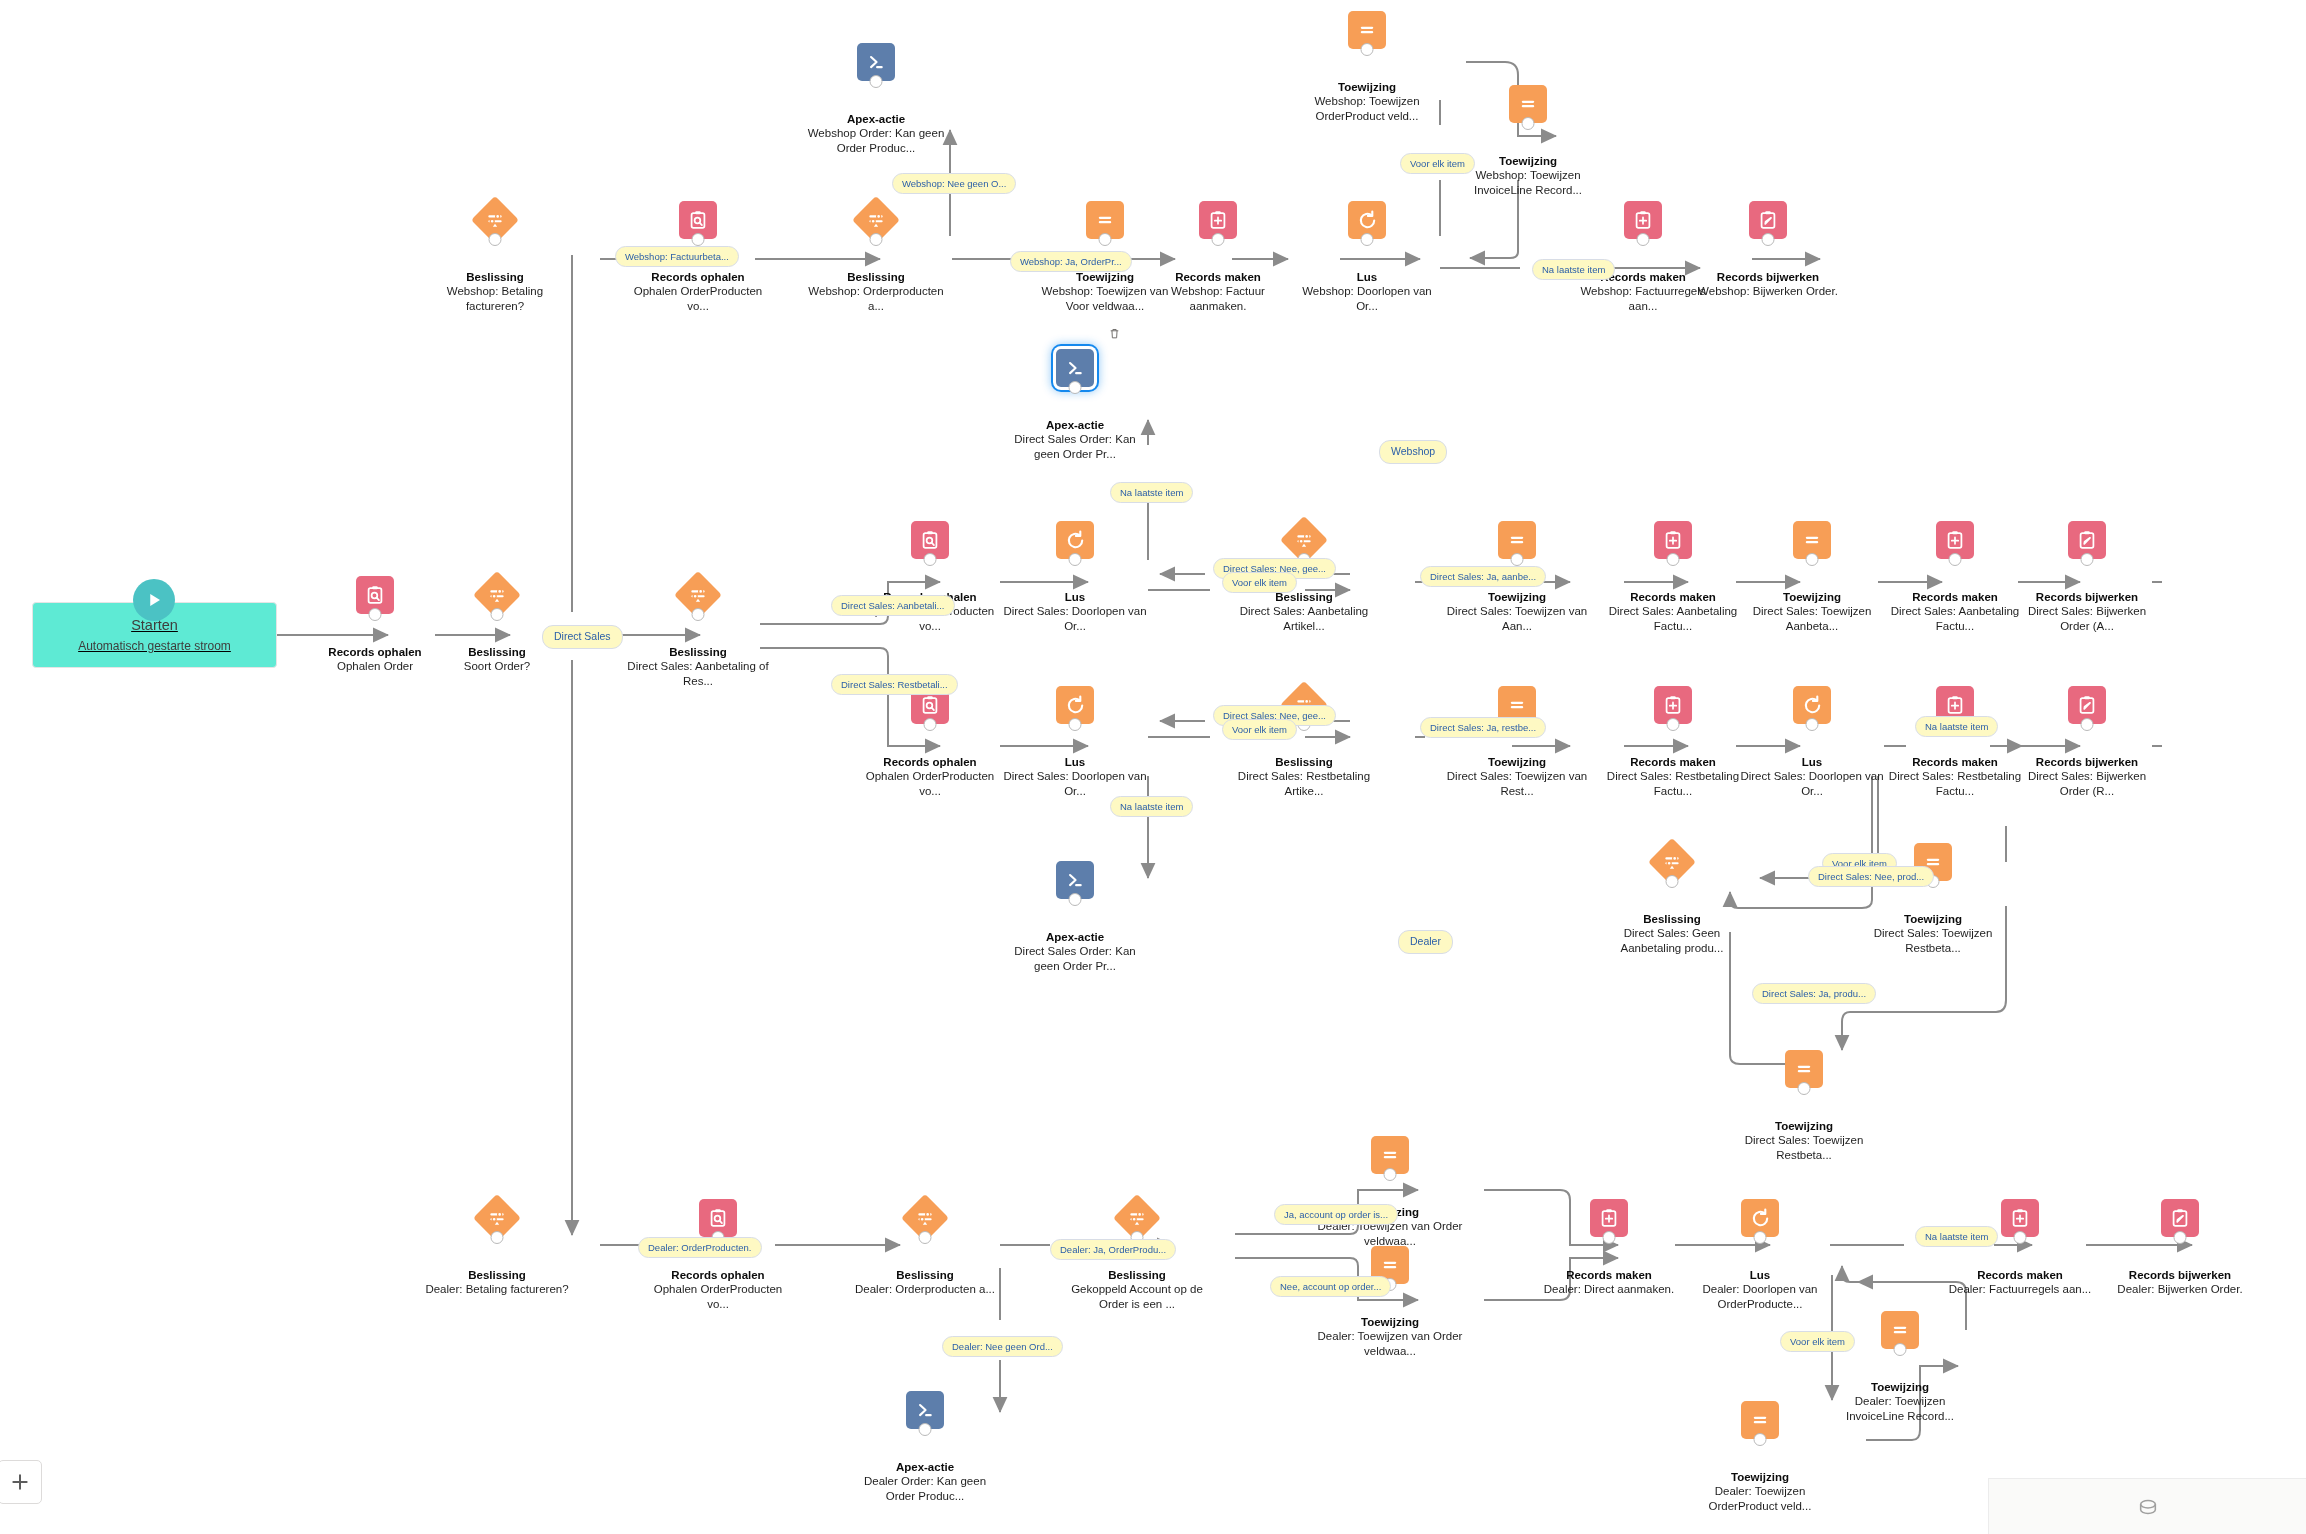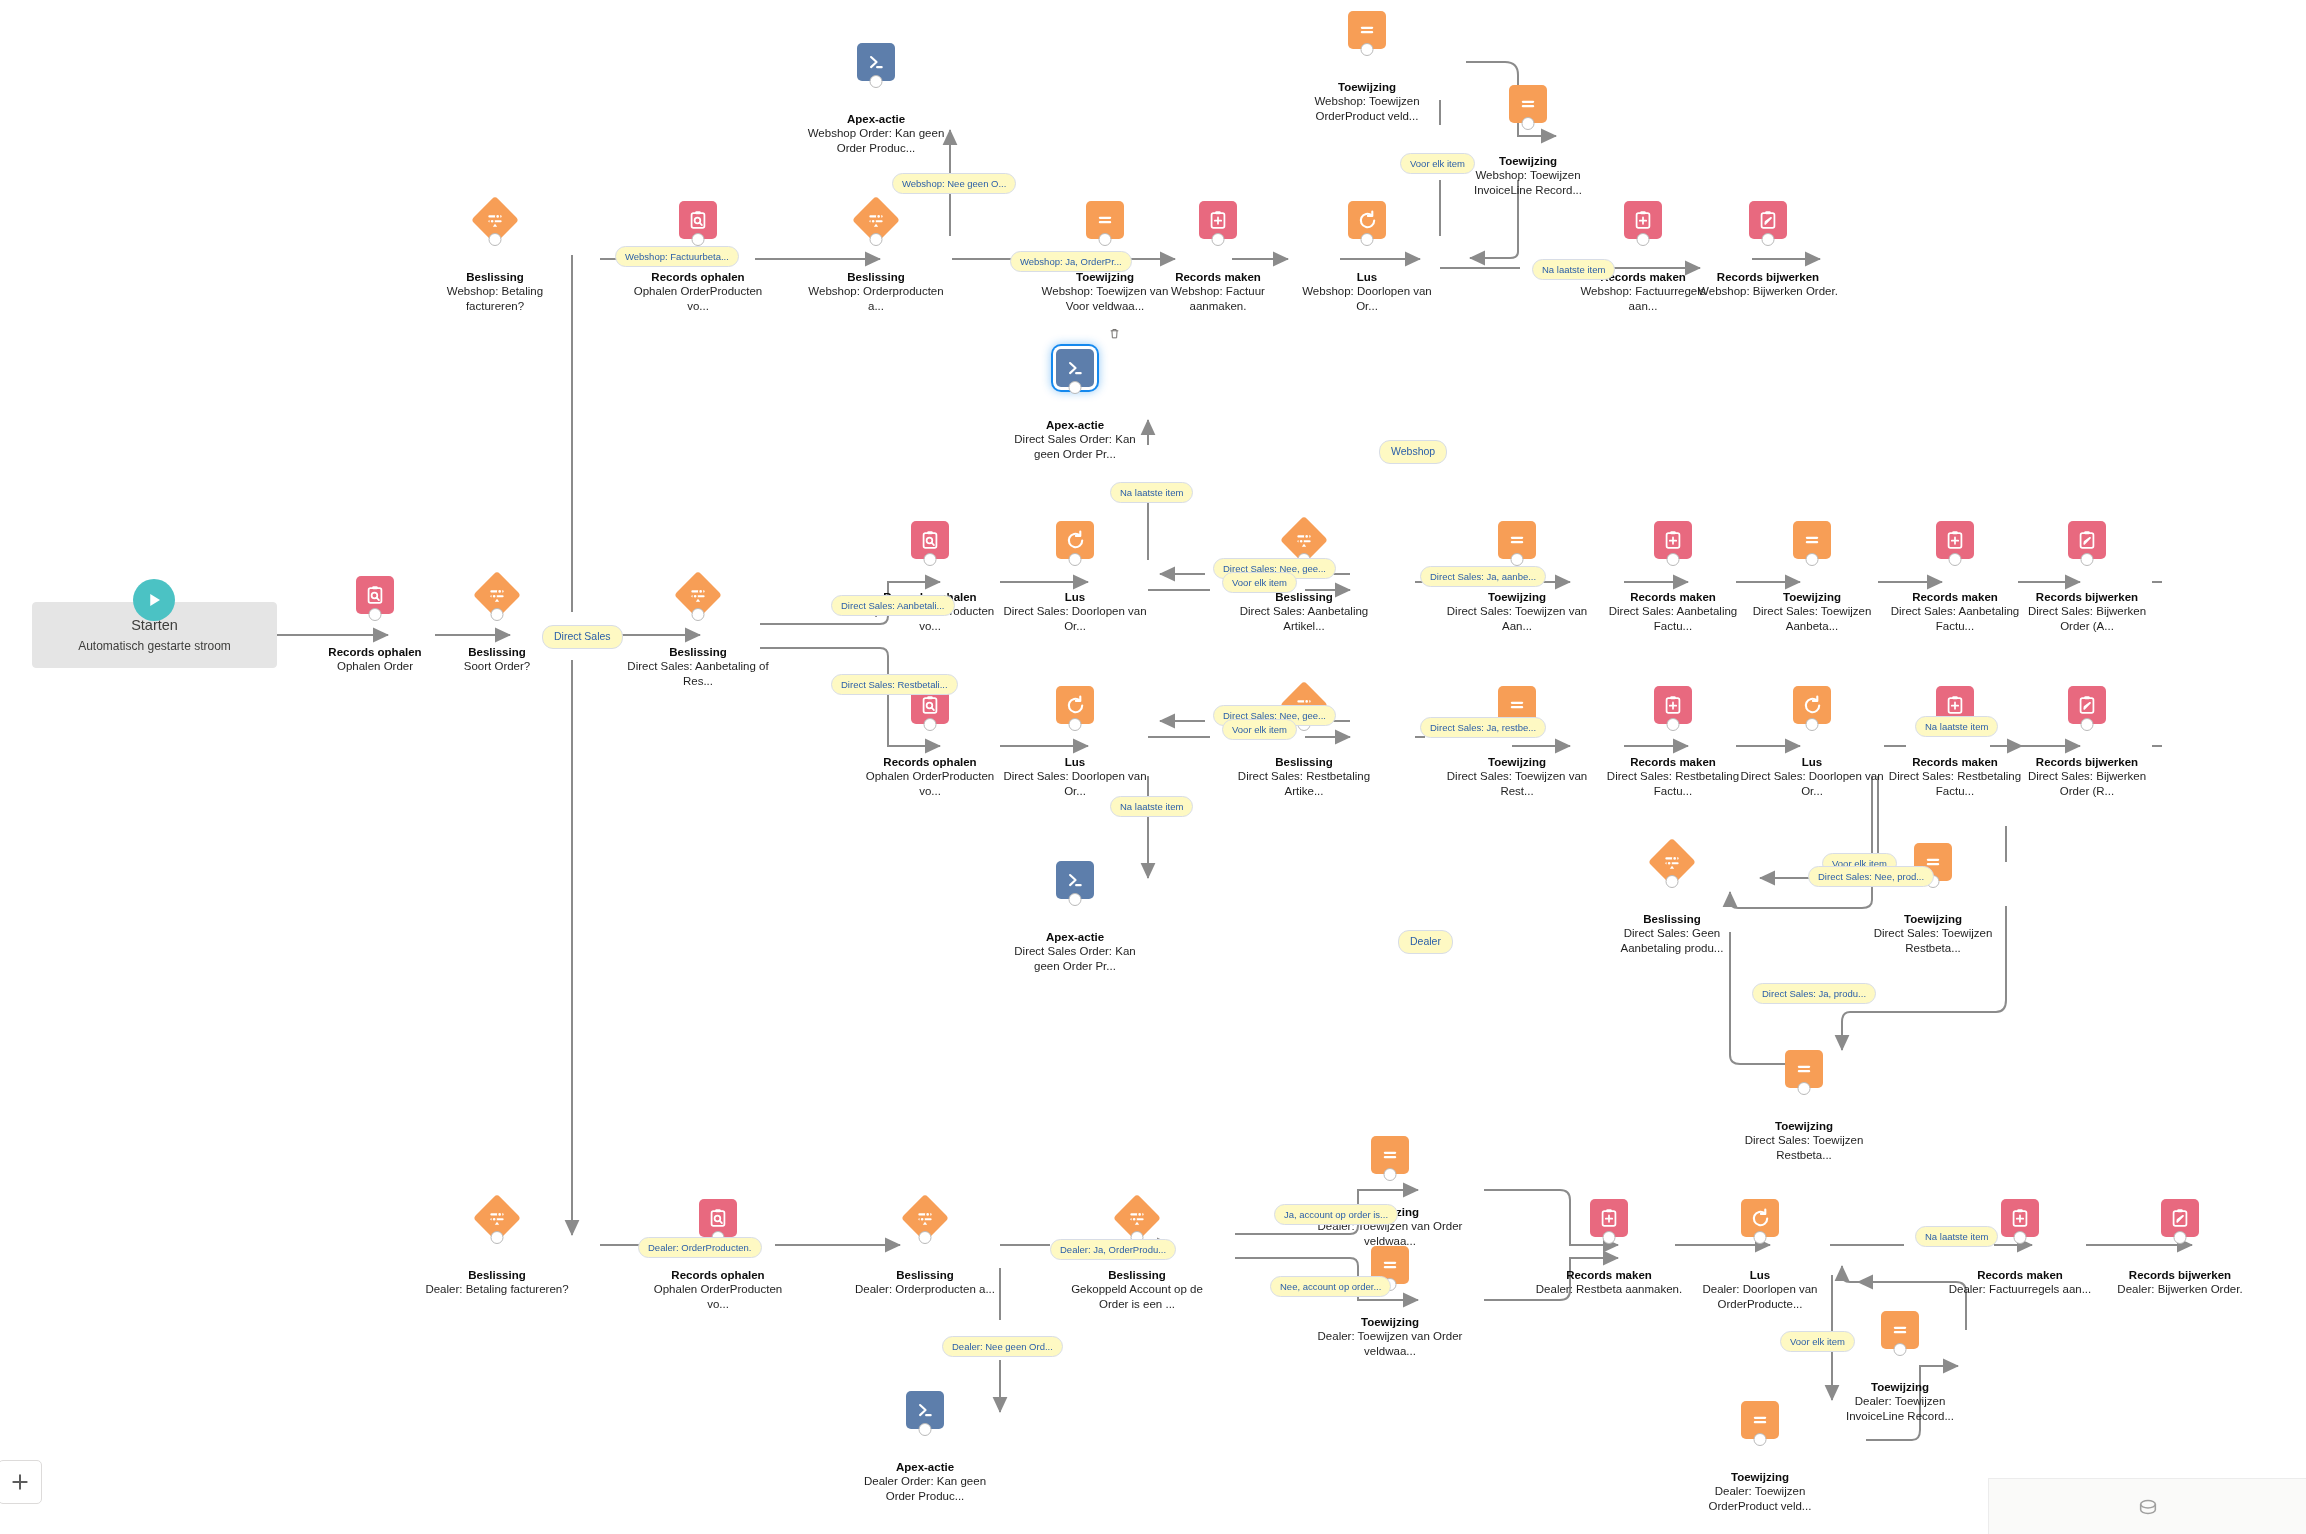--- a/index.html
+++ b/index.html
@@ -19,26 +19,27 @@
     position: absolute;
     left: 0; top: 0;
     width: 2306px; height: 1534px;
     pointer-events: none;
   }
 
   
   .start-node {
     position: absolute;
     width: 245px; height: 66px;
-    background: #e5e5e5;
+    background: #5eead4;
     border: 1px solid #e5e5e5;
     border-radius: 4px;
     display: flex; flex-direction: column;
     align-items: center; justify-content: center;
     z-index: 3;
+    text-decoration: underline;
   }
   .start-node .start-title {
     font-size: 14.5px; color: #3e3e3c; line-height: 1.2;
   }
   .start-node .start-sub {
     font-size: 12px; color: #3e3e3c; margin-top: 4px; line-height: 1.2;
   }
   .start-badge {
     position: absolute;
     width: 42px; height: 42px; border-radius: 50%;
@@ -914,21 +915,21 @@
           <div class="sq pink">
             <svg viewBox="0 0 24 24" width="22" height="22" style="fill:none;stroke:#ffffff;stroke-width:1.9;stroke-linecap:round;stroke-linejoin:round">
         <rect x="5" y="4.5" width="14" height="16" rx="2"></rect>
         <rect x="9" y="2.4" width="6" height="3.4" rx="1.2" fill="#ffffff" stroke="none"></rect>
         <path d="M12 9.2 V16.2 M8.5 12.7 H15.5"></path>
       </svg>
           </div>
           <div class="conn-dot"></div>
         </div>
         <div class="lbl-title">Records maken</div>
-        <div class="lbl-sub">Dealer: Restbeta aanmaken.</div>
+        <div class="lbl-sub">Dealer: Direct aanmaken.</div>
       </div>
       <div class="node" style="left: 1685px; top: 1194px;">
         <div class="shape-wrap">
           <div class="sq orange">
             <svg viewBox="0 0 24 24" width="23" height="23" style="fill:none;stroke:#ffffff;stroke-width:1.9;stroke-linecap:round;stroke-linejoin:round;stroke-width:2.2">
         <path d="M19 12 a7 7 0 1 1 -2.6 -5.45"></path>
         <path d="M17 2.6 V7.2 H12.4"></path>
       </svg>
           </div>
           <div class="conn-dot"></div>

